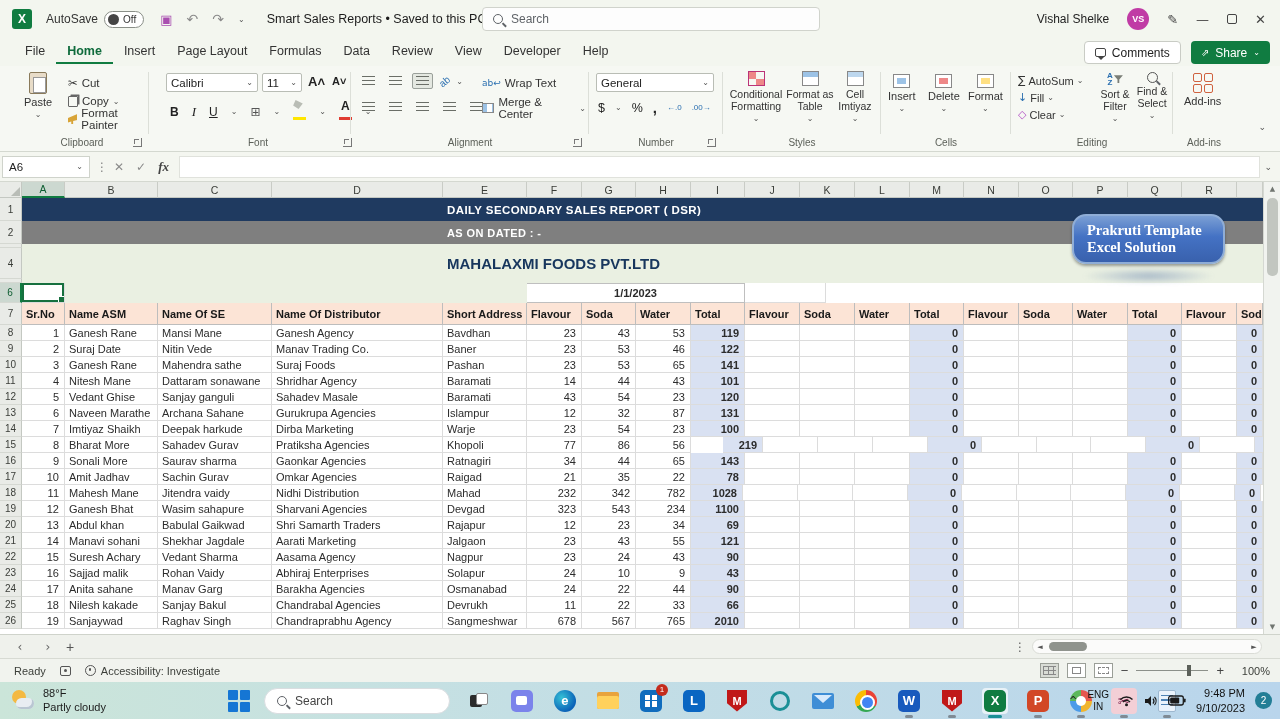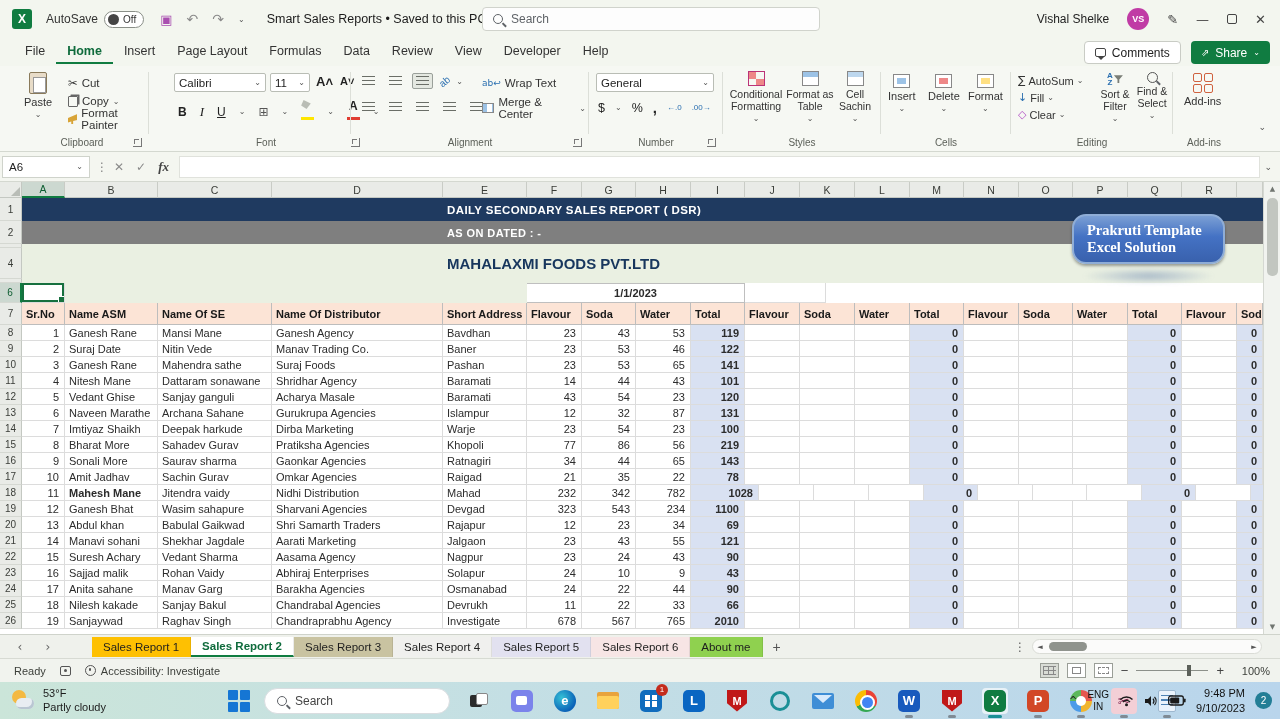--- a/index.html
+++ b/index.html
@@ -262,21 +262,21 @@
         <div class="smallrow">
             <span style="width:11px;height:10px;background:#d8a437;clip-path:polygon(0 40%,100% 0,100% 60%,55% 70%,55% 100%,35% 100%,35% 75%,0 85%);"></span>
             <span>Format Painter</span>
           </div>
       </div>
       <div class="glabel">Clipboard</div>
       <div class="launcher" style="left:115px;"></div>
     </div>
     <div class="rsep" style="left:148px;"></div>
 
-    <div class="rgroup" style="left:168px; width:196px;">
+    <div class="rgroup" style="left:160px; width:196px;">
       <div class="combo" style="position:absolute; left:6px; top:7px; width:92px;">
           <span>Calibri</span>
           <span class="chev ico">⌄</span>
         </div>
       <div class="combo" style="position:absolute; left:102px; top:7px; width:40px;">
           <span>11</span>
           <span class="chev ico">⌄</span>
         </div>
       <span style="position:absolute; left:148px; top:8px; font-size:13px;" class="fmtA">A˄</span>
       <span style="position:absolute; left:172px; top:9px; font-size:11px;" class="fmtA">A˅</span>
@@ -371,21 +371,21 @@
         <span>Conditional Formatting</span>
           <span class="chev ico">⌄</span>
       </div>
       <div class="bigbtn" style="position:absolute; left:60px; top:5px; width:48px; text-align:center; font-size:10.5px;">
         <span class="tbl-ico"></span>
         <span>Format as Table</span>
           <span class="chev ico">⌄</span>
       </div>
       <div class="bigbtn" style="position:absolute; left:108px; top:5px; width:42px; text-align:center; font-size:10.5px;">
         <span class="tbl-ico" style="background:linear-gradient(#bdd7ee 0 5px,#fff 5px);"></span>
-        <span>Cell Sachin</span>
+        <span>Cell Imtiyaz</span>
           <span class="chev ico">⌄</span>
       </div>
       <div class="glabel">Styles</div>
     </div>
     <div class="rsep" style="left:880px;"></div>
 
     <div class="rgroup" style="left:884px; width:124px;">
       <div class="bigbtn" style="position:absolute; left:4px; top:8px;">
         <span class="cell-ico">
             <span class="fillc" style="background:#9dc3e6;"></span>
@@ -641,21 +641,21 @@
           <div class="c " style="width: 55px;"></div>
           <div class="c tot" style="width: 54px;">0</div>
           <div class="c " style="width: 55px;"></div>
           <div class="c tot" style="width: 26px;">0</div>
         </div>
         <div class="row" style="height: 16px;">
           <div class="rh" style="height: 16px;">12</div>
           <div class="c num" style="width: 43px;">5</div>
           <div class="c txt" style="width: 93px;">Vedant Ghise</div>
           <div class="c txt" style="width: 114px;">Sanjay ganguli</div>
-          <div class="c txt" style="width: 171px;">Acharya Masale</div>
+          <div class="c txt" style="width: 171px;">Sahadev Masale</div>
           <div class="c txt" style="width: 84px;">Baramati</div>
           <div class="c num" style="width: 55px;">43</div>
           <div class="c num" style="width: 54px;">54</div>
           <div class="c num" style="width: 55px;">23</div>
           <div class="c tot" style="width: 54px;">120</div>
           <div class="c " style="width: 55px;"></div>
           <div class="c " style="width: 55px;"></div>
           <div class="c " style="width: 55px;"></div>
           <div class="c tot" style="width: 54px;">0</div>
           <div class="c " style="width: 55px;"></div>
@@ -712,21 +712,21 @@
         <div class="row" style="height: 16px;">
           <div class="rh" style="height: 16px;">15</div>
           <div class="c num" style="width: 43px;">8</div>
           <div class="c txt" style="width: 93px;">Bharat More</div>
           <div class="c txt" style="width: 114px;">Sahadev Gurav</div>
           <div class="c txt" style="width: 171px;">Pratiksha Agencies</div>
           <div class="c txt" style="width: 84px;">Khopoli</div>
           <div class="c num" style="width: 55px;">77</div>
           <div class="c num" style="width: 54px;">86</div>
           <div class="c num" style="width: 55px;">56</div>
-          <div class="c tot" style="width: 54px;">219</div>
+          <div class="c tot" style="width: 40px; margin-left: 32px;">219</div>
           <div class="c " style="width: 55px;"></div>
           <div class="c " style="width: 55px;"></div>
           <div class="c " style="width: 55px;"></div>
           <div class="c tot" style="width: 54px;">0</div>
           <div class="c " style="width: 55px;"></div>
           <div class="c " style="width: 54px;"></div>
           <div class="c " style="width: 55px;"></div>
           <div class="c tot" style="width: 54px;">0</div>
           <div class="c " style="width: 55px;"></div>
           <div class="c tot" style="width: 26px;">0</div>
@@ -771,28 +771,28 @@
           <div class="c " style="width: 55px;"></div>
           <div class="c " style="width: 54px;"></div>
           <div class="c " style="width: 55px;"></div>
           <div class="c tot" style="width: 54px;">0</div>
           <div class="c " style="width: 55px;"></div>
           <div class="c tot" style="width: 26px;">0</div>
         </div>
         <div class="row" style="height: 16px;">
           <div class="rh" style="height: 16px;">18</div>
           <div class="c num" style="width: 43px;">11</div>
-          <div class="c txt" style="width: 93px; font-weight: bold;">Mahesh Mane</div>
+          <div class="c txt" style="width: 93px;">Mahesh Mane</div>
           <div class="c txt" style="width: 114px;">Jitendra vaidy</div>
           <div class="c txt" style="width: 171px;">Nidhi Distribution</div>
           <div class="c txt" style="width: 84px;">Mahad</div>
           <div class="c num" style="width: 55px;">232</div>
           <div class="c num" style="width: 54px;">342</div>
           <div class="c num" style="width: 55px;">782</div>
-          <div class="c tot" style="width: 68px; text-align: center;">1028</div>
+          <div class="c tot" style="width: 52px; text-align: center;">1028</div>
           <div class="c " style="width: 55px;"></div>
           <div class="c " style="width: 55px;"></div>
           <div class="c " style="width: 55px;"></div>
           <div class="c tot" style="width: 54px;">0</div>
           <div class="c " style="width: 55px;"></div>
           <div class="c " style="width: 54px;"></div>
           <div class="c " style="width: 55px;"></div>
           <div class="c tot" style="width: 54px;">0</div>
           <div class="c " style="width: 55px;"></div>
           <div class="c tot" style="width: 26px;">0</div>
@@ -950,21 +950,21 @@
           <div class="c tot" style="width: 54px;">0</div>
           <div class="c " style="width: 55px;"></div>
           <div class="c tot" style="width: 26px;">0</div>
         </div>
         <div class="row" style="height: 16px;">
           <div class="rh" style="height: 16px;">26</div>
           <div class="c num" style="width: 43px;">19</div>
           <div class="c txt" style="width: 93px;">Sanjaywad</div>
           <div class="c txt" style="width: 114px;">Raghav Singh</div>
           <div class="c txt" style="width: 171px;">Chandraprabhu Agency</div>
-          <div class="c txt" style="width: 84px;">Investigate</div>
+          <div class="c txt" style="width: 84px;">Sangmeshwar</div>
           <div class="c num" style="width: 55px;">678</div>
           <div class="c num" style="width: 54px;">567</div>
           <div class="c num" style="width: 55px;">765</div>
           <div class="c tot" style="width: 54px;">2010</div>
           <div class="c " style="width: 55px;"></div>
           <div class="c " style="width: 55px;"></div>
           <div class="c " style="width: 55px;"></div>
           <div class="c tot" style="width: 54px;">0</div>
           <div class="c " style="width: 55px;"></div>
           <div class="c " style="width: 54px;"></div>
@@ -982,29 +982,20 @@
     <div class="badge">
       <div>Prakruti Template</div>
       <div>Excel Solution</div>
     </div>
     <div class="badge-reflect"></div>
   </div>
 
   <div class="tabsbar">
     <span class="tab-nav ico">‹</span>
     <span class="tab-nav ico">›</span>
-    <div id="sheet-tabs" style="display:flex; margin-left:36px;">
-        <div class="stab" style="background: rgb(254, 192, 2);">Sales Report 1</div>
-        <div class="stab active">Sales Report 2</div>
-        <div class="stab" style="background: rgb(201, 195, 161);">Sales Report 3</div>
-        <div class="stab" style="background: rgb(240, 240, 238);">Sales Report 4</div>
-        <div class="stab" style="background: rgb(226, 225, 240);">Sales Report 5</div>
-        <div class="stab" style="background: rgb(247, 229, 229);">Sales Report 6</div>
-        <div class="stab" style="background: rgb(143, 209, 79);">About me</div>
-      </div>
     <span class="addtab">+</span>
     <span class="tabs-dots ico">⋮</span>
     <div class="hscroll">
       <span class="hs-arrow ico">◄</span>
       <span class="hs-thumb"></span>
       <span class="hs-arrow ico" style="position:absolute; right:0;">►</span>
     </div>
   </div>
 
   <div class="statusbar">
@@ -1030,21 +1021,21 @@
       <span style="width:38px; text-align:right;">100%</span>
     </div>
   </div>
 
   <div class="taskbar">
     <div class="weather">
       <span class="wicon">
           <span class="wsun"></span>
           <span class="wcloud"></span>
         </span>
-      <span class="wtxt"><span>53°F</span><br><span>Partly cloudy</span></span>
+      <span class="wtxt"><span>88°F</span><br><span>Partly cloudy</span></span>
     </div>
     <div class="startbtn">
         <div></div>
         <div></div>
         <div></div>
         <div></div>
       </div>
     <div class="tb-search">
       <span class="mag"></span>
       <span>Search</span>

